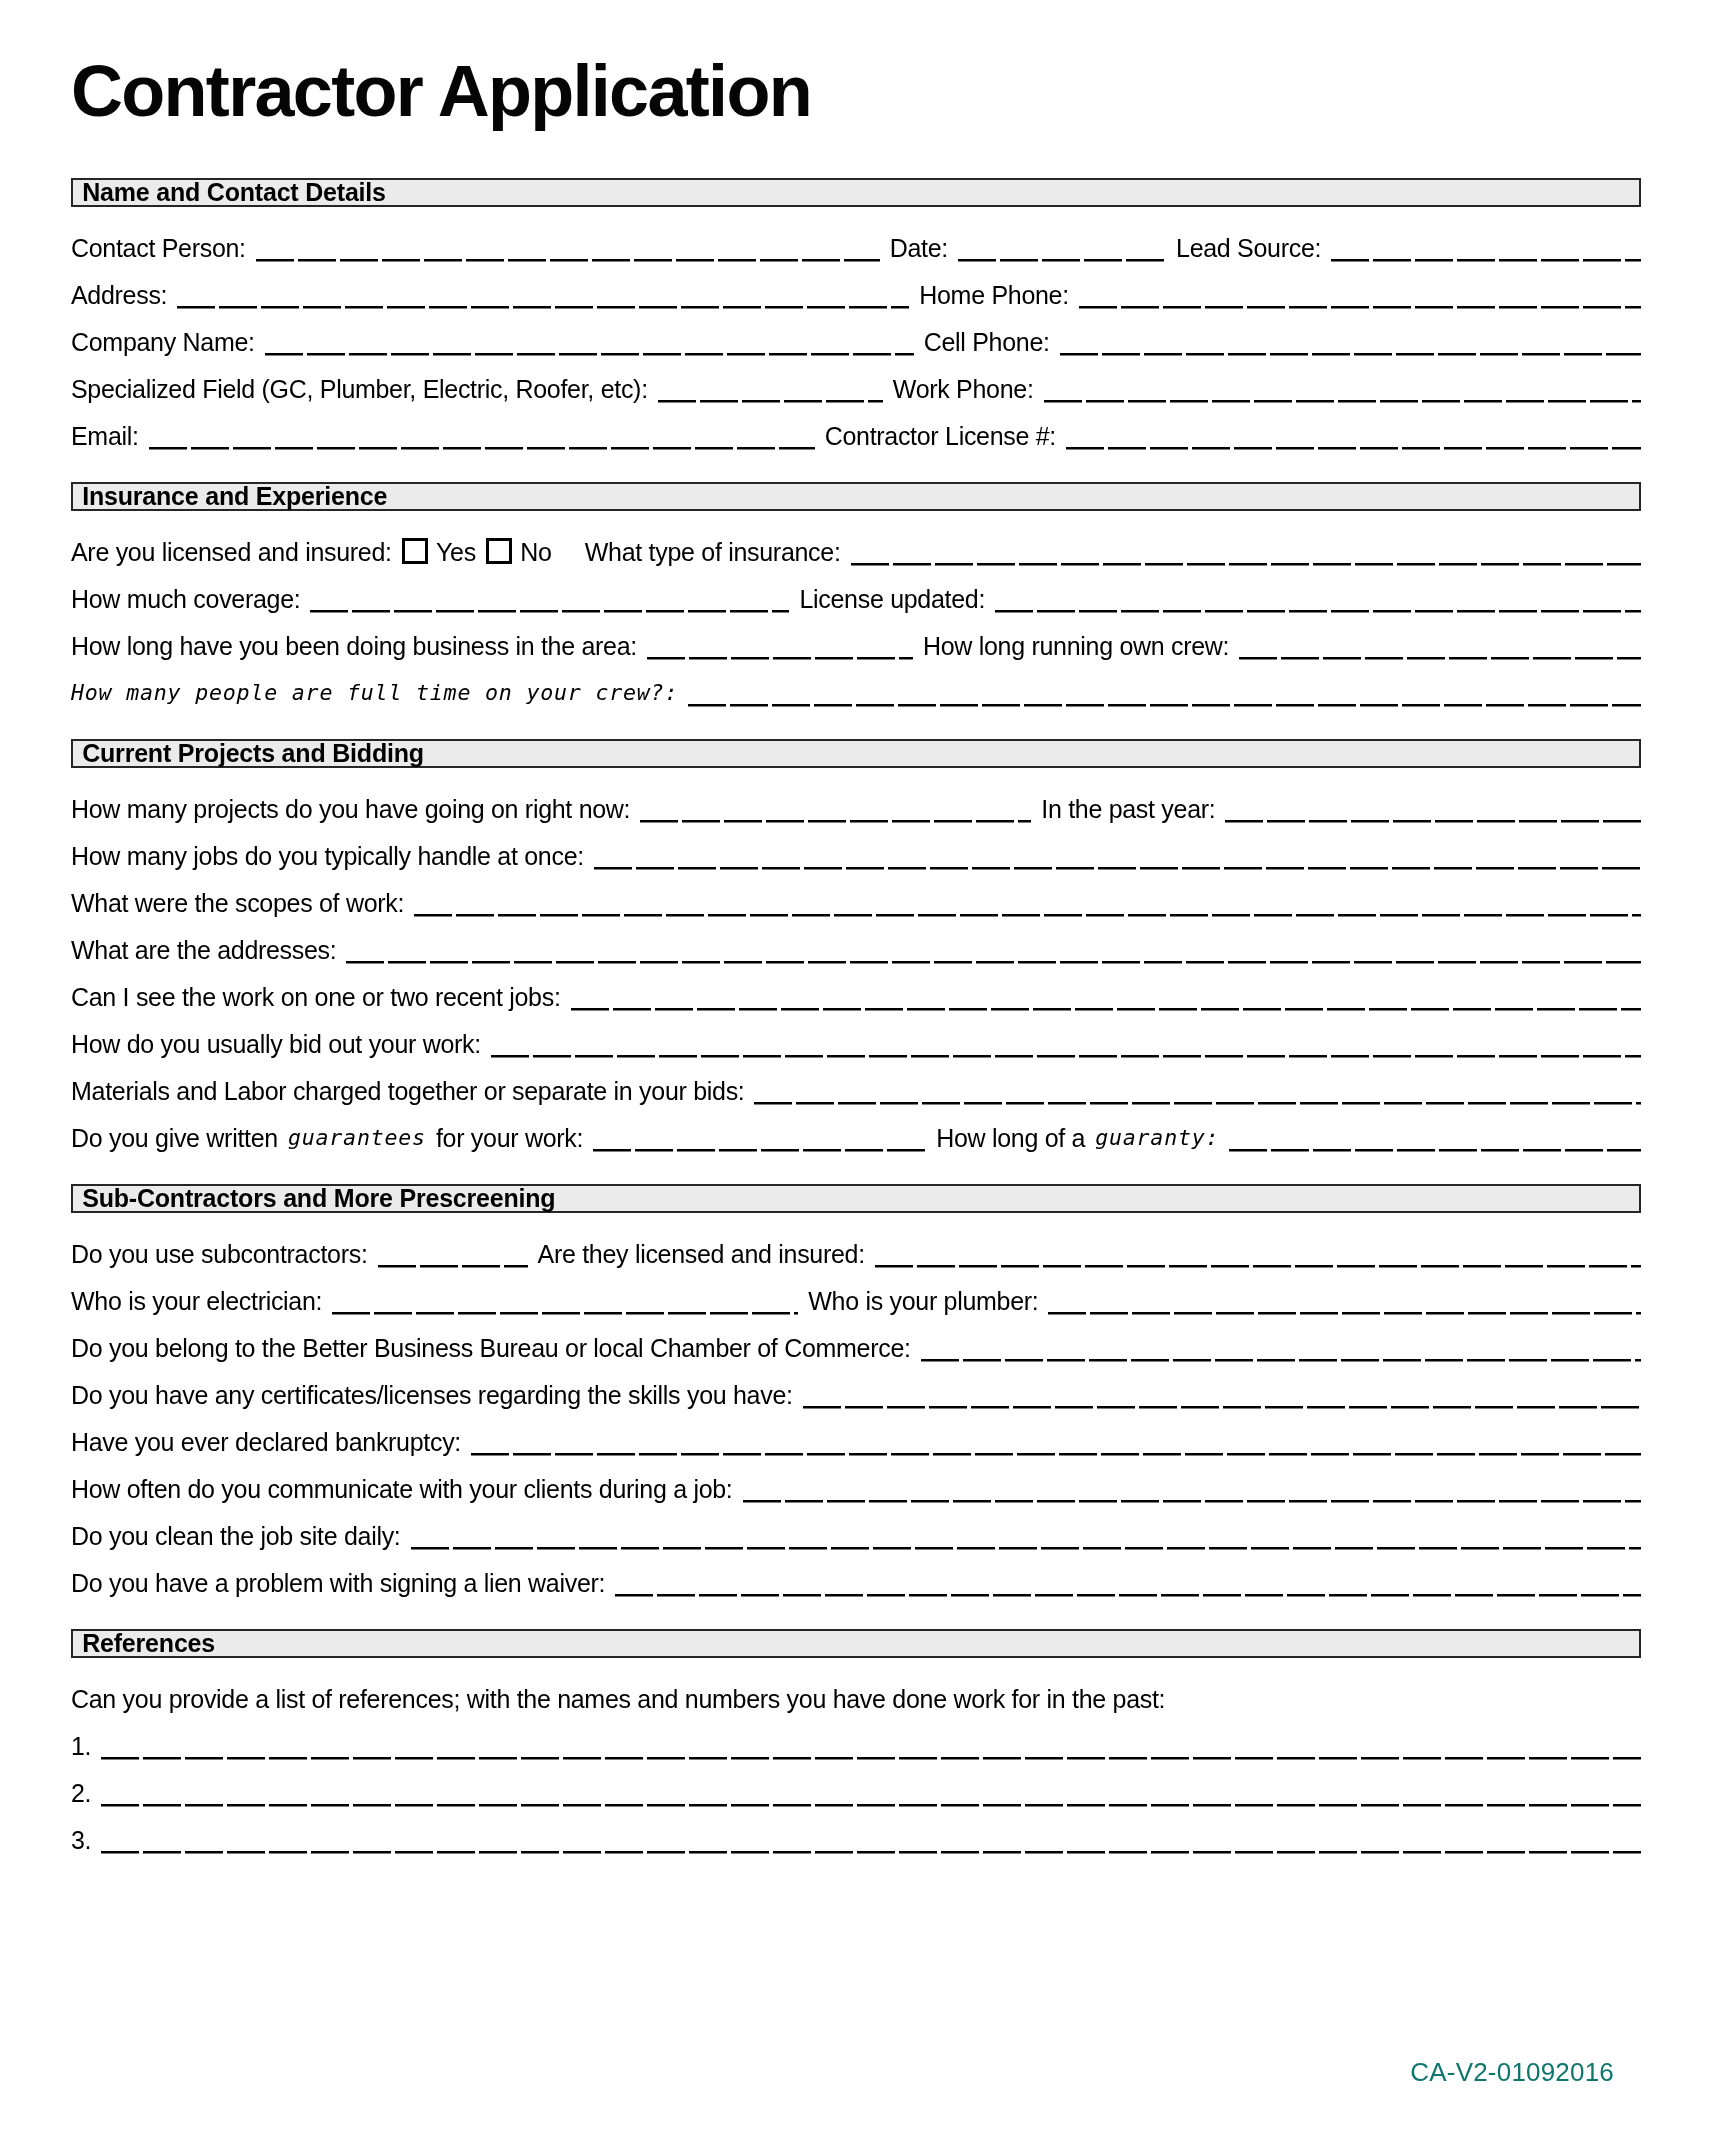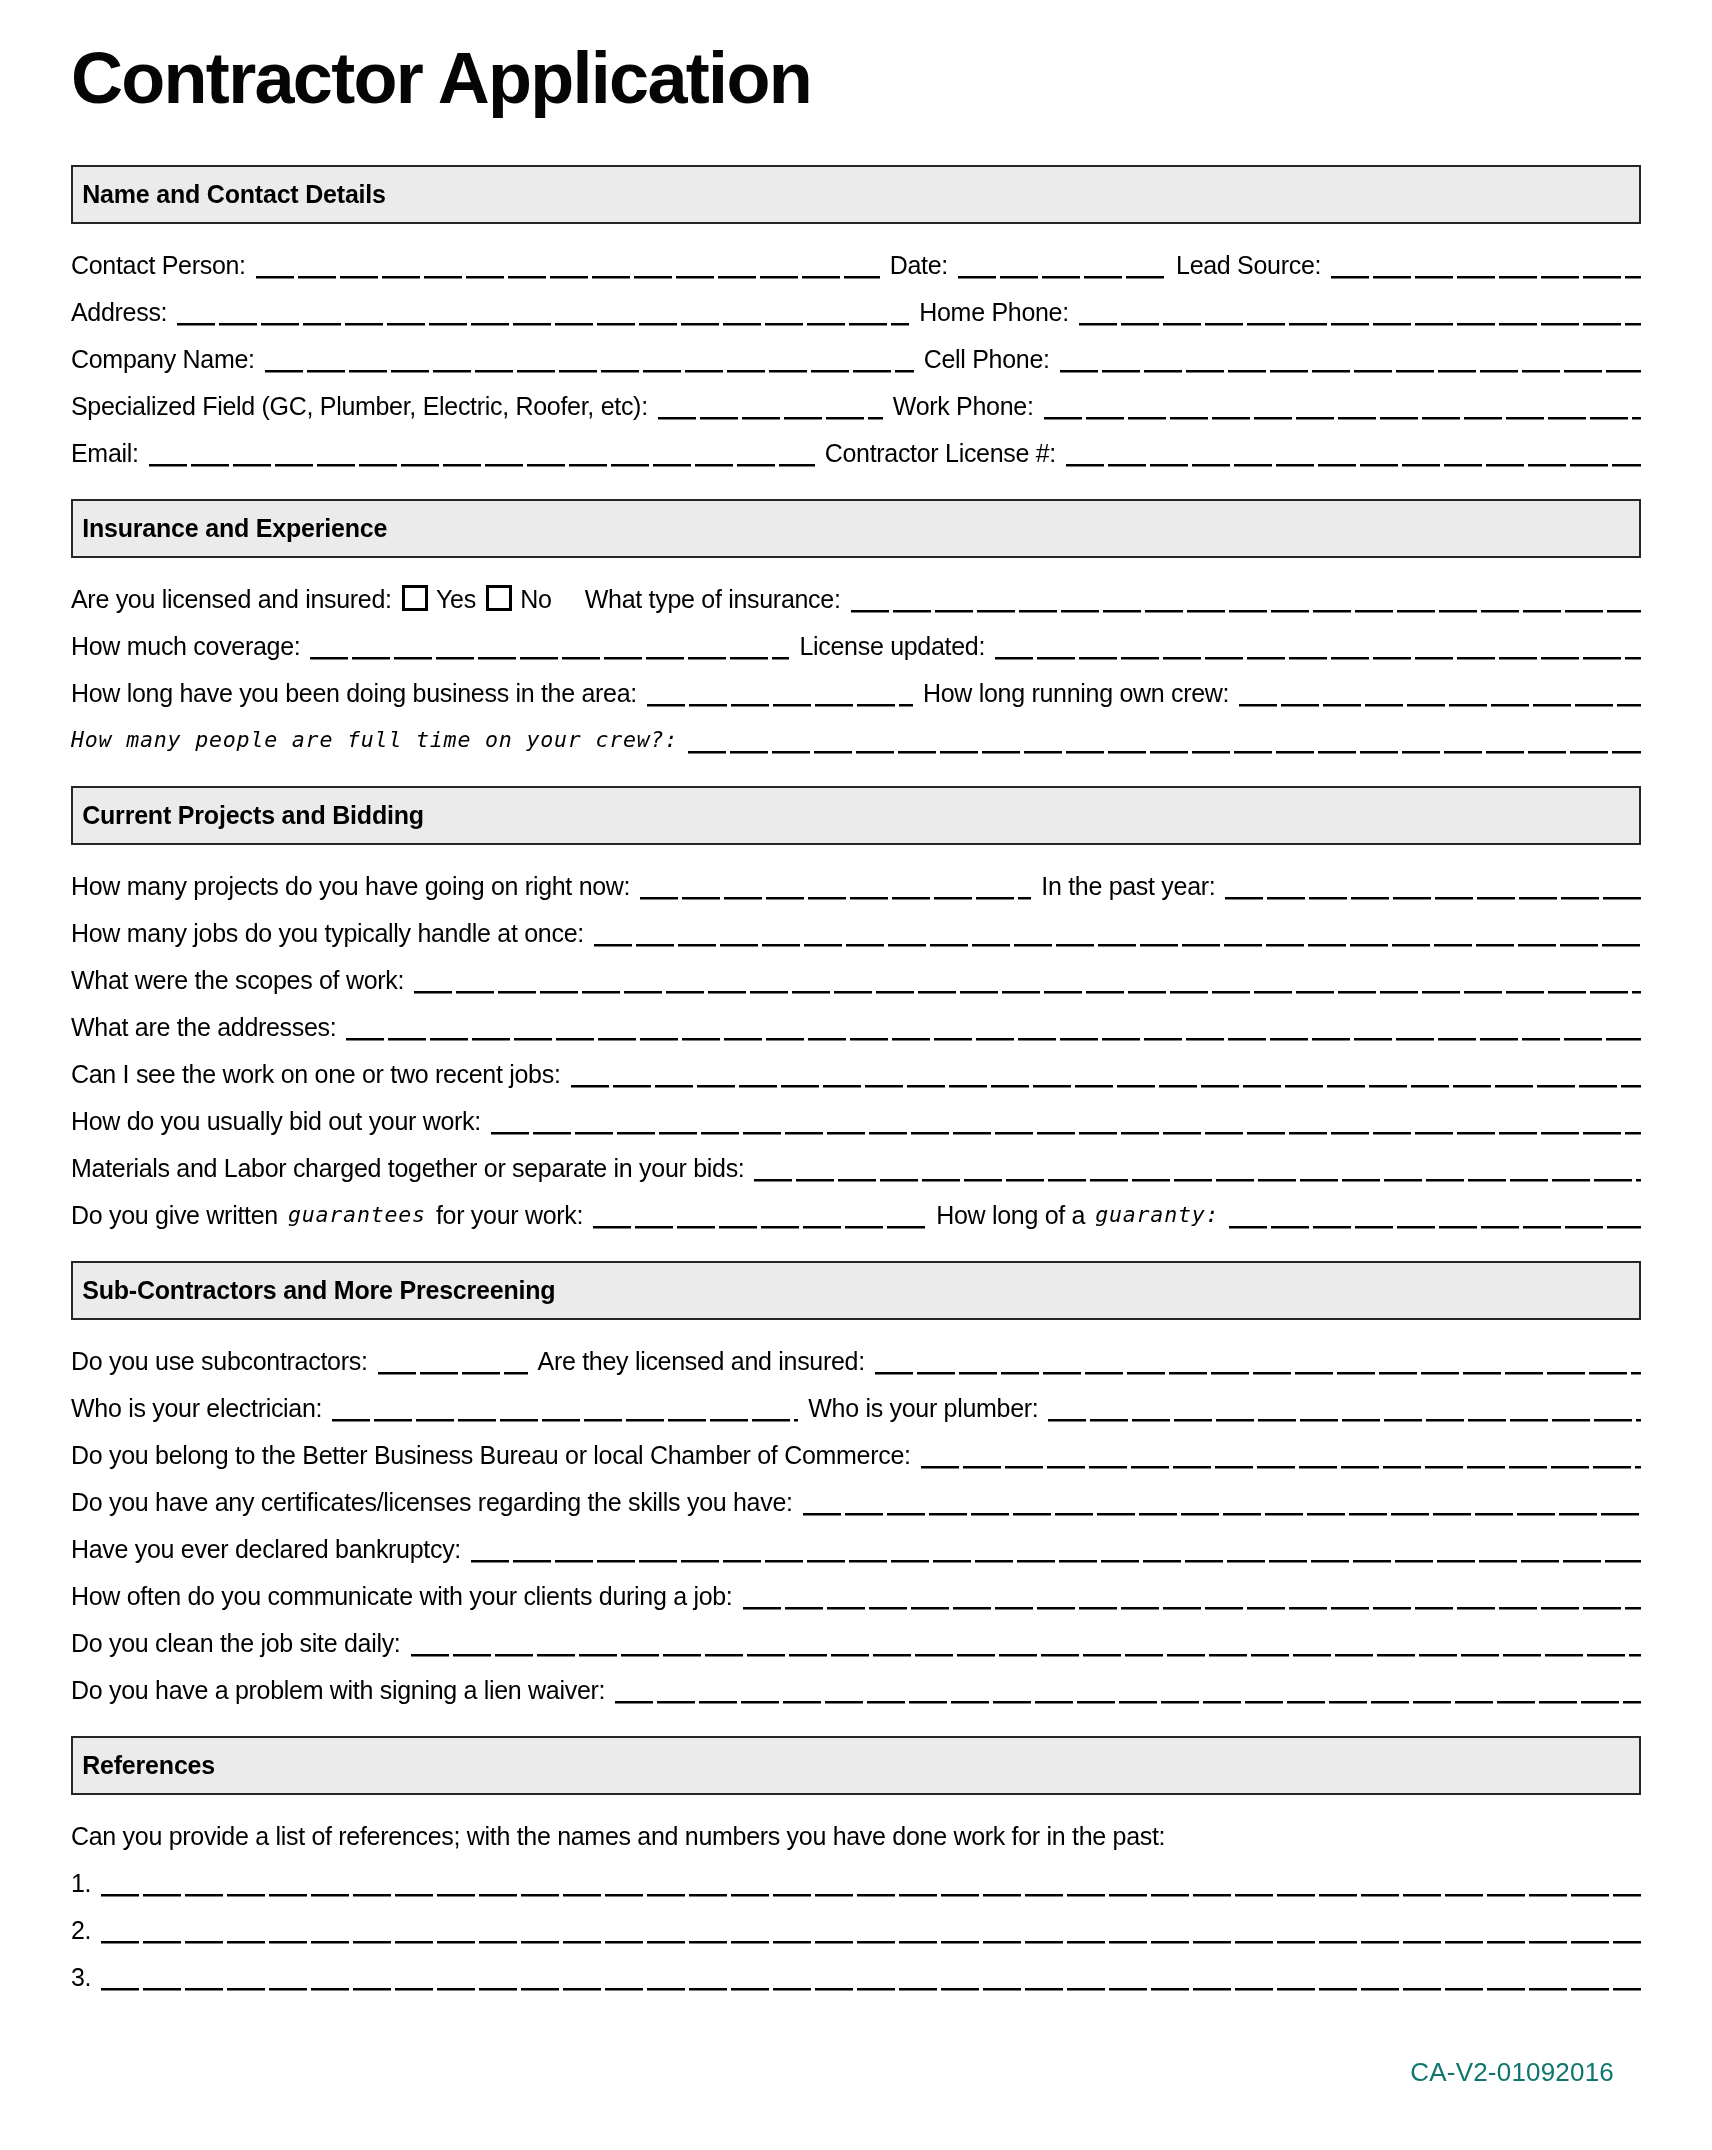--- a/index.html
+++ b/index.html
@@ -6,31 +6,31 @@
   html, body { background: #ffffff; }
   .page {
     position: relative;
     width: 1712px;
     height: 2151px;
     background: #ffffff;
     color: #000;
     font-family: "Liberation Sans", sans-serif;
     overflow: hidden;
   }
-  .inner { padding: 39px 71px 0 71px; }
+  .inner { padding: 52px 71px 0 71px; }
   h1.title {
     font-size: 72px;
     font-weight: bold;
     letter-spacing: -1.7px;
     line-height: 1.1;
     margin-bottom: 47px;
     color: #050505;
   }
   .section-bar {
-    height: 59px;
+    height: 29px;
     border: 2.5px solid #262626;
     background: #ebebeb;
     display: flex;
     align-items: center;
     padding: 0 9.2px;
     margin: 30px 0 10px 0;
   }
   #sections > .section-bar:first-child { margin-top: 0; }
   .section-title {
     font-size: 25px;

